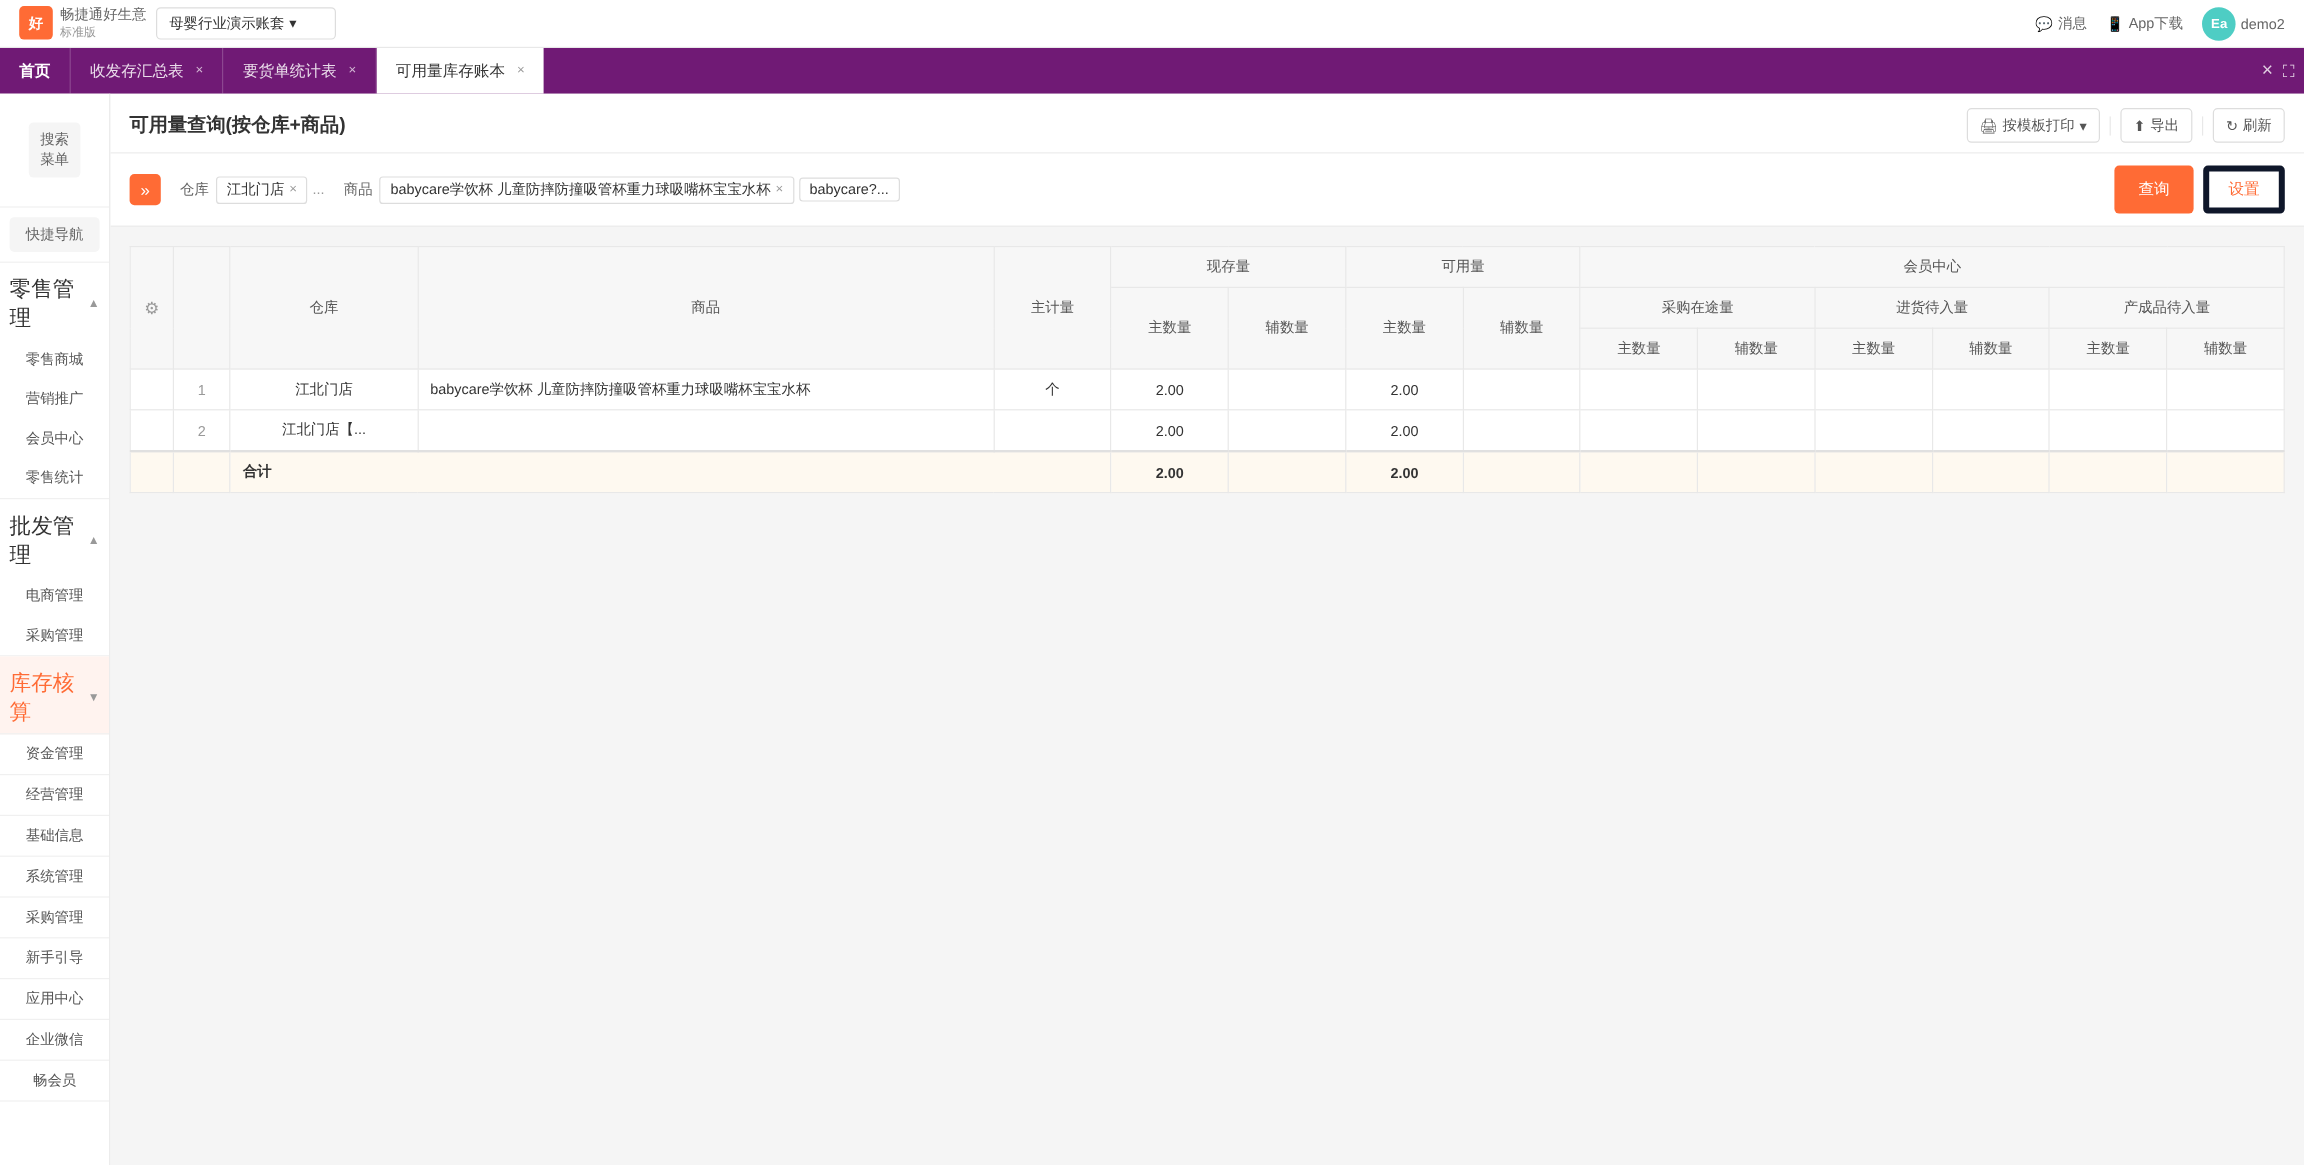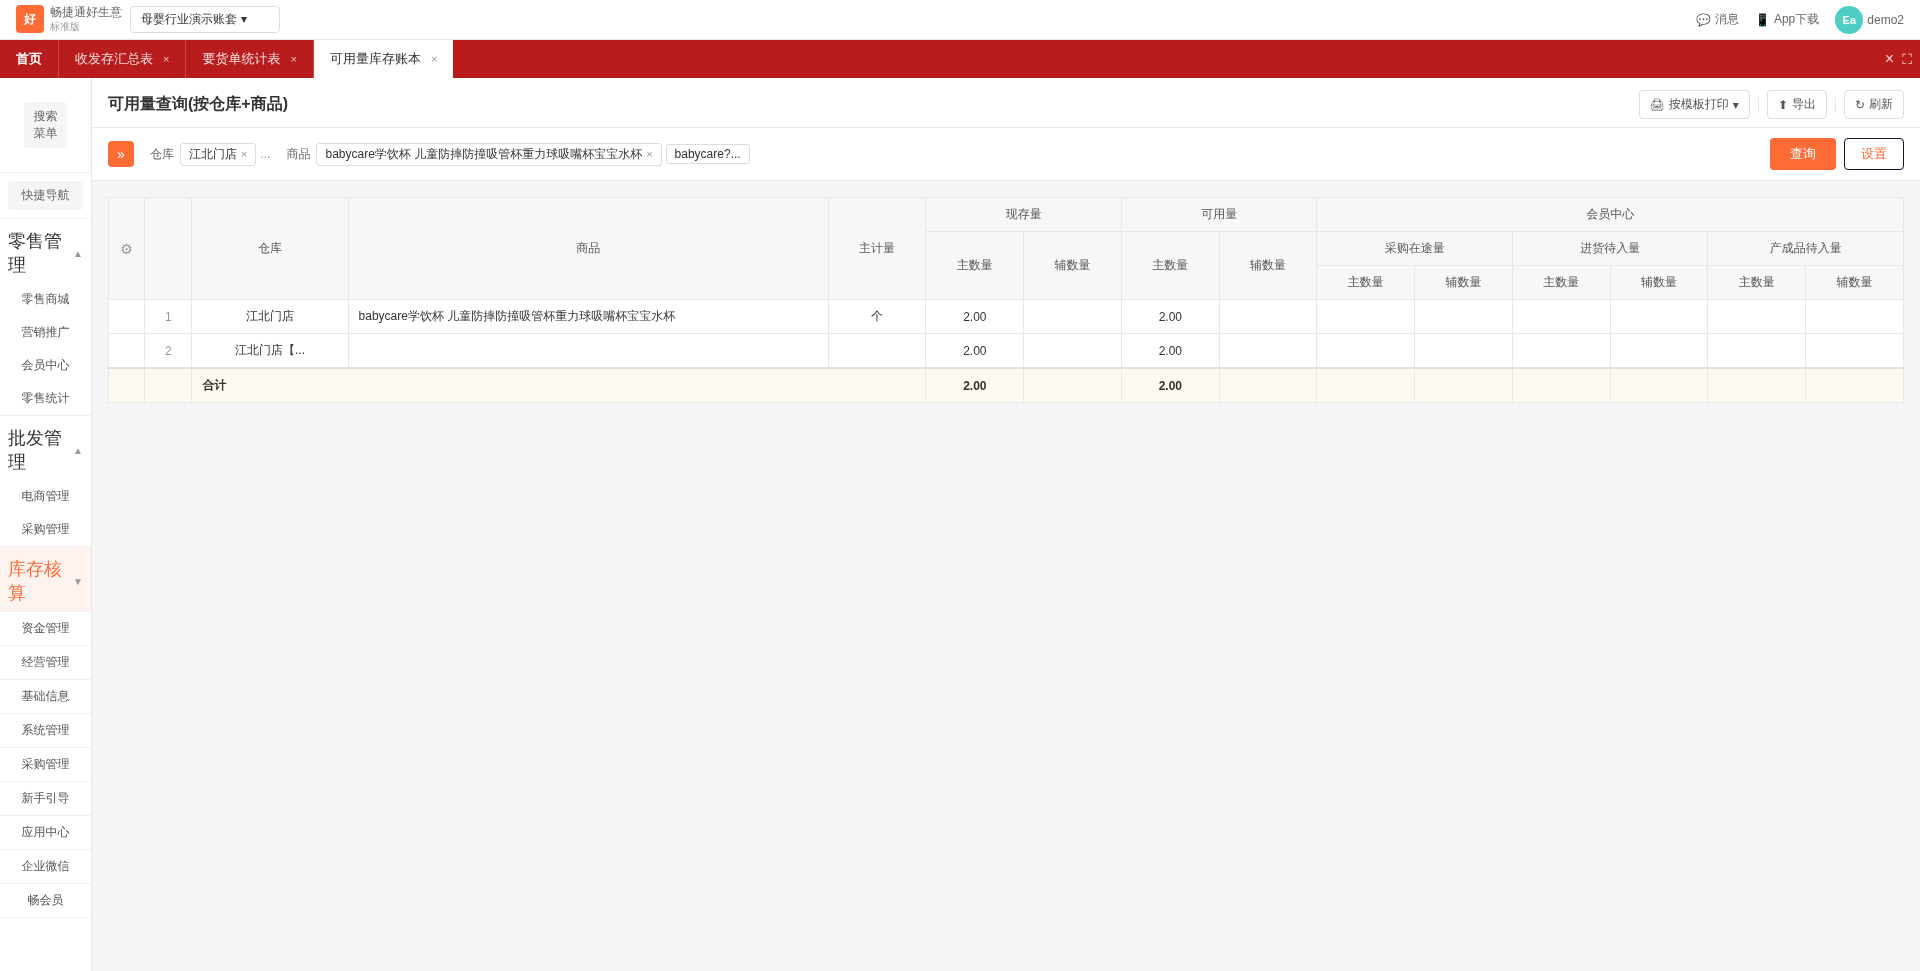--- a/index.html
+++ b/index.html
@@ -11,21 +11,21 @@
     .logo-area { display: flex; align-items: center; gap: 6px; }
     .logo-icon { width: 28px; height: 28px; background: #ff6b35; border-radius: 4px; display: flex; align-items: center; justify-content: center; color: white; font-size: 12px; font-weight: bold; }
     .brand-name { font-size: 12px; color: #666; line-height: 1.2; }
     .edition-tag { font-size: 10px; color: #999; }
     .industry-select { display: flex; align-items: center; gap: 4px; padding: 4px 10px; border: 1px solid #ddd; border-radius: 4px; background: #fff; cursor: pointer; font-size: 12px; color: #333; min-width: 150px; }
     .top-bar-right { display: flex; align-items: center; gap: 16px; }
     .top-right-item { display: flex; align-items: center; gap: 4px; font-size: 12px; color: #666; cursor: pointer; }
     .user-avatar { width: 28px; height: 28px; border-radius: 50%; background: #4ecdc4; display: flex; align-items: center; justify-content: center; color: white; font-size: 11px; font-weight: bold; }
 
     
-    .nav-tabs { background: #b91c1c; height: 38px; display: flex; align-items: stretch; flex-shrink: 0; padding-left: 0; }
+    .nav-tabs { background: #701a75; height: 38px; display: flex; align-items: stretch; flex-shrink: 0; padding-left: 0; }
     .nav-tab { display: flex; align-items: center; padding: 0 16px; cursor: pointer; font-size: 13px; color: rgba(255,255,255,0.85); gap: 6px; border-right: 1px solid rgba(255,255,255,0.2); position: relative; white-space: nowrap; }
     .nav-tab.home { font-weight: bold; color: #fff; }
     .nav-tab.active { background: #fff; color: #333; border-right: none; }
     .nav-tab .close-x { font-size: 11px; color: rgba(255,255,255,0.7); cursor: pointer; margin-left: 4px; }
     .nav-tab.active .close-x { color: #999; }
     .nav-tabs-right { margin-left: auto; display: flex; align-items: center; padding-right: 8px; gap: 8px; }
     .nav-close-btn { color: rgba(255,255,255,0.8); cursor: pointer; font-size: 16px; }
     .nav-expand-btn { color: rgba(255,255,255,0.8); cursor: pointer; font-size: 14px; }
 
     
@@ -56,21 +56,21 @@
     .filter-row { padding: 10px 16px; background: #fff; border-bottom: 1px solid #e8e8e8; display: flex; align-items: center; gap: 16px; flex-shrink: 0; }
     .expand-btn { width: 26px; height: 26px; background: #ff6b35; border-radius: 4px; display: flex; align-items: center; justify-content: center; color: white; font-size: 14px; cursor: pointer; flex-shrink: 0; }
     .filter-item { display: flex; align-items: center; gap: 6px; }
     .filter-label { font-size: 12px; color: #666; white-space: nowrap; }
     .filter-tags { display: flex; flex-wrap: wrap; gap: 4px; align-items: center; }
     .filter-tag { display: flex; align-items: center; gap: 4px; padding: 2px 8px; background: #fff; border: 1px solid #ddd; border-radius: 3px; font-size: 12px; color: #333; }
     .filter-tag .tag-close { color: #999; cursor: pointer; font-size: 11px; }
     .filter-more { color: #999; font-size: 12px; cursor: pointer; }
     .filter-actions { margin-left: auto; display: flex; gap: 8px; }
     .btn-query { padding: 6px 20px; background: #ff6b35; border: none; border-radius: 4px; color: white; font-size: 13px; cursor: pointer; }
-    .btn-settings { padding: 6px 16px; background: #fff; border: 1px solid #0f172a; border-radius: 4px; color: #ff6b35; font-size: 13px; cursor: pointer; }
+    .btn-settings { padding: 6px 16px; background: #fff; border: 5px solid #0f172a; border-radius: 4px; color: #ff6b35; font-size: 13px; cursor: pointer; }
 
     
     .table-wrapper { flex: 1; overflow: auto; padding: 16px; background: #f5f5f5; }
     .data-table { width: 100%; border-collapse: collapse; background: #fff; font-size: 12px; }
     .data-table th, .data-table td { border: 1px solid #e8e8e8; padding: 8px 10px; text-align: center; white-space: nowrap; }
     .data-table th { background: #f7f7f7; color: #555; font-weight: 500; }
     .data-table td { color: #333; }
     .data-table .row-num { color: #999; }
     .data-table .product-name { text-align: left; max-width: 280px; overflow: hidden; text-overflow: ellipsis; }
     .col-settings { width: 36px; }

